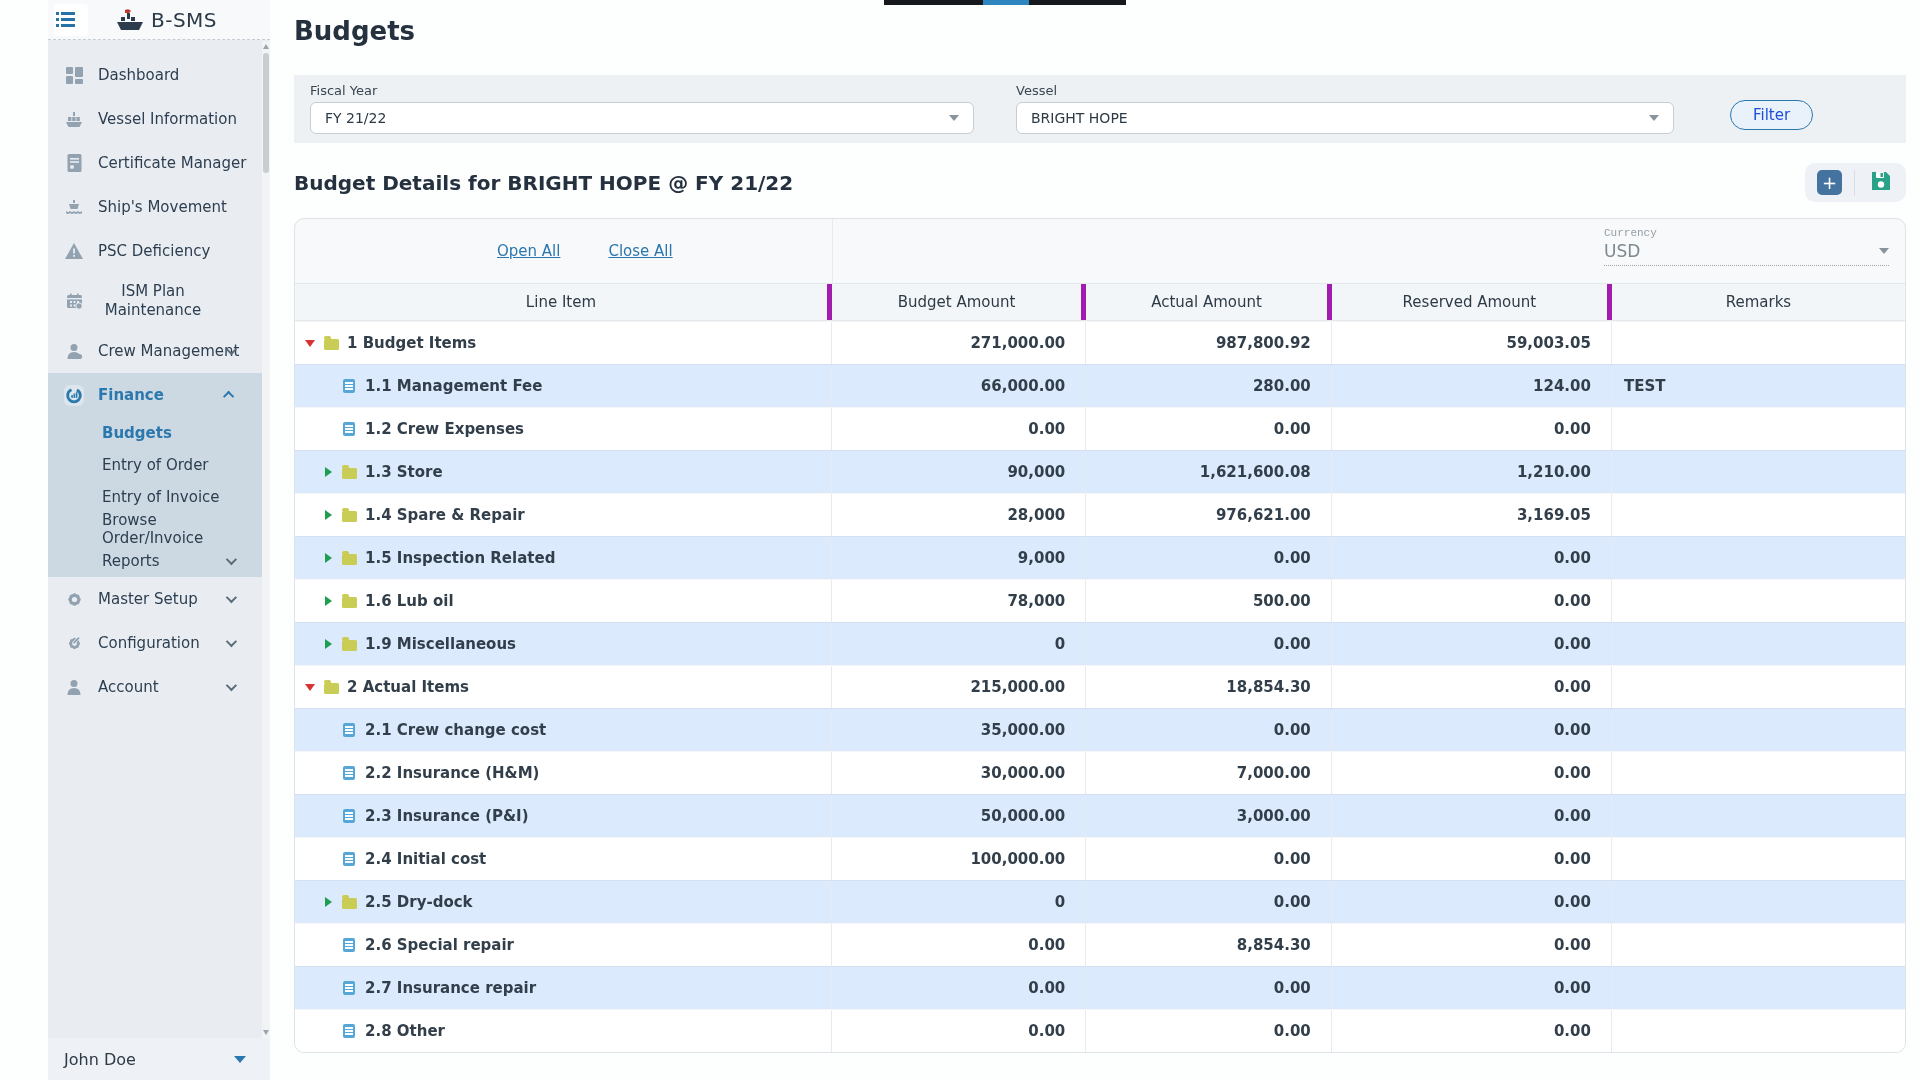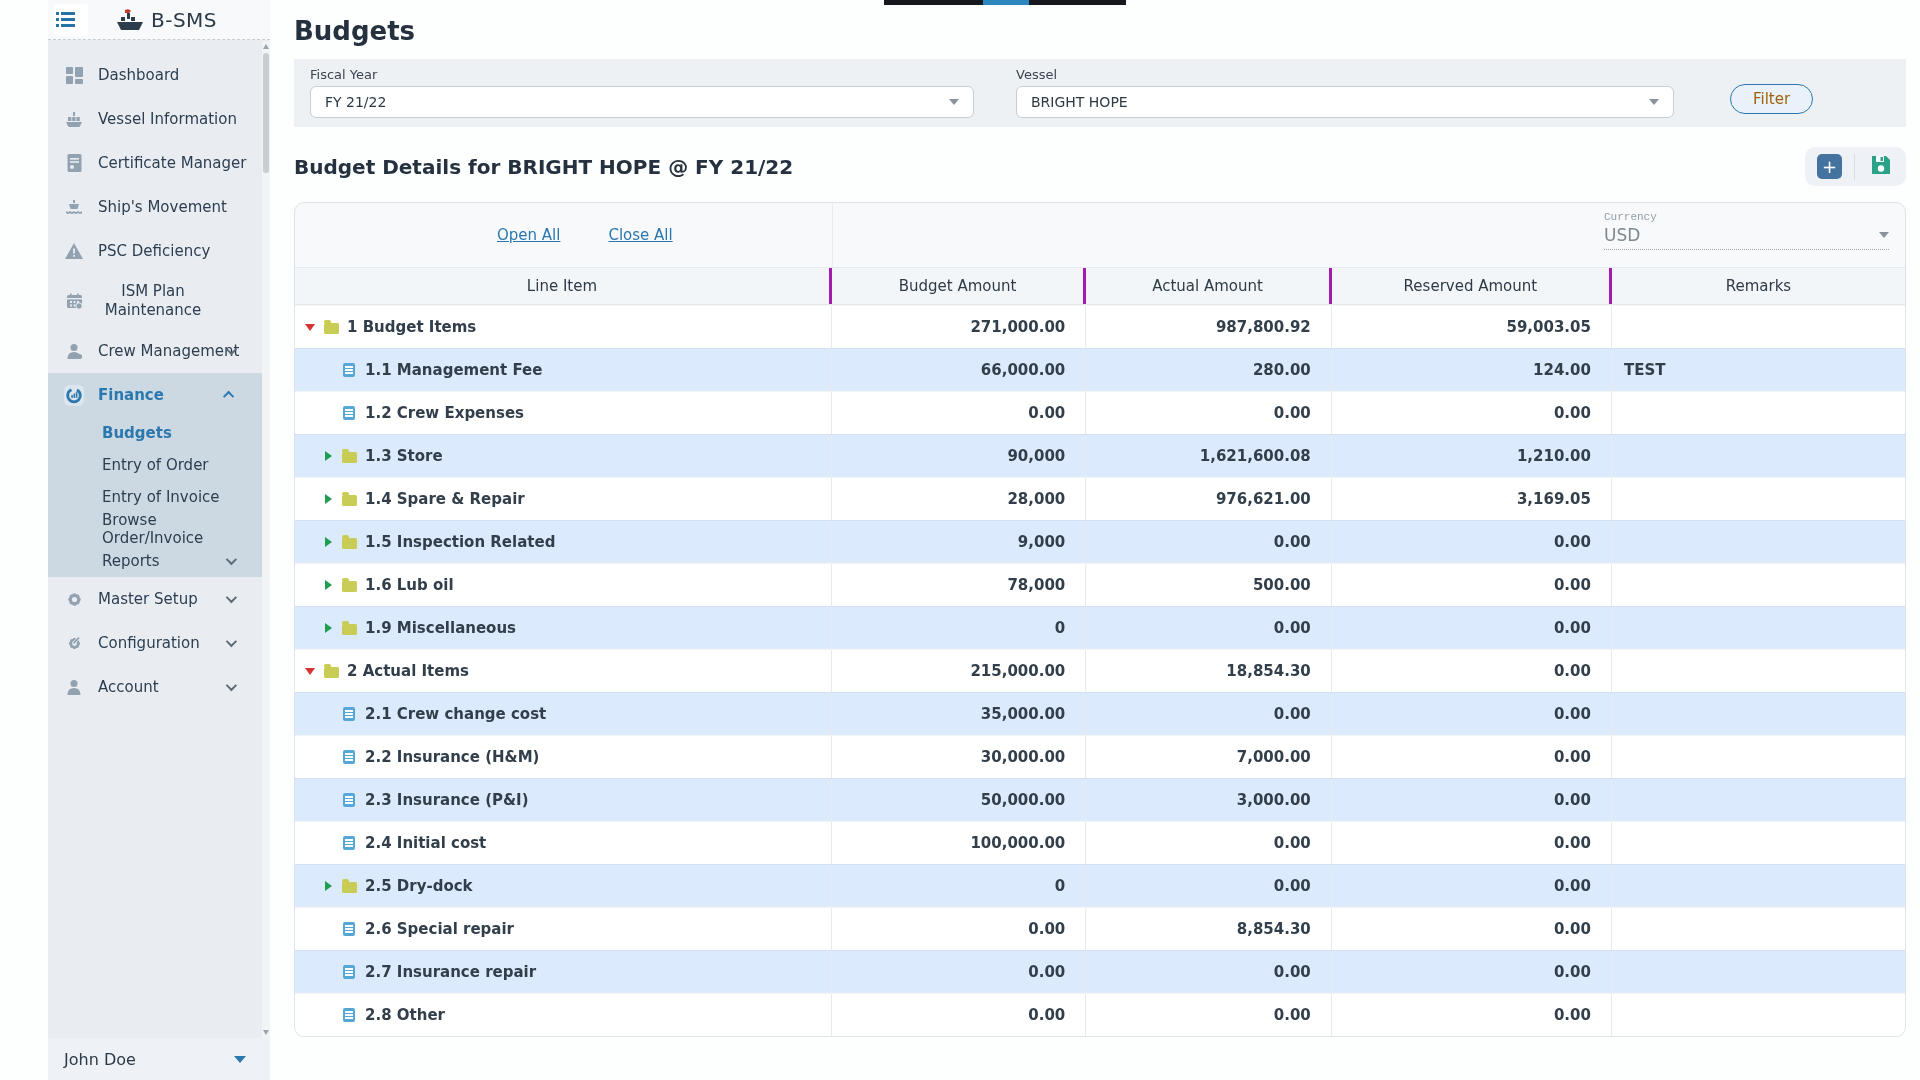--- a/index.html
+++ b/index.html
@@ -49,33 +49,33 @@
   .user .tri { width:0; height:0; border-left:6px solid transparent; border-right:6px solid transparent;
     border-top:7px solid #2b78ae; }
 
   
   main { position:relative; flex:1; padding:0 14px 0 24px; }
   .progress-strip { position:absolute; left:614px; top:0; width:242px; height:5px; background:#15191d; }
   .progress-strip .seg { position:absolute; left:99px; top:0; width:46px; height:5px; background:#2e86c1; }
 
   h1.page-title { margin-top:16px; font-size:26px; font-weight:bold; color:#25313e; }
 
-  .filters { margin-top:13px; background:#edf1f4; border-radius:0; height:68px;
+  .filters { margin-top:29px; background:#edf1f4; border-radius:0; height:68px;
     display:flex; align-items:flex-start; padding:8px 16px; }
   .field { display:flex; flex-direction:column; }
   .field .flabel { font-size:13px; color:#3a4651; margin-bottom:4px; }
   .selectbox { height:32px; background:#fff; border:1px solid #c7cdd3; border-radius:6px;
     display:flex; align-items:center; justify-content:space-between; padding:0 14px;
     font-size:14px; color:#2c3a45; cursor:pointer; }
   .tri-sm { width:0; height:0; border-left:5px solid transparent; border-right:5px solid transparent;
     border-top:6px solid #8a939b; }
   .f-fiscal { width:664px; }
   .f-vessel { width:658px; margin-left:42px;justify-content:center; }
   .filter-btn { margin-left:56px; margin-top:17px; height:30px; padding:0 22px; border-radius:16px;
-    border:1px solid #2b78ae; background:#e9f2fb; color:#a16207; font-size:15px;
+    border:1px solid #2b78ae; background:#e9f2fb; color:#1d4ed8; font-size:15px;
     font-family:inherit; cursor:pointer; }
 
   .section-head { margin-top:20px; display:flex; align-items:center; justify-content:space-between; }
   .section-head h2 { font-size:20px; font-weight:bold; color:#25313e; }
   .actions { background:#eef2f6; border-radius:10px; padding:6px 12px; display:flex;
     align-items:center; gap:12px; }
   .btn-add { width:25px; height:25px; background:#44739f; border:none; border-radius:5px;
     color:#fff; font-size:18px; line-height:22px; cursor:pointer; font-family:inherit; }
   .v-div { width:1px; height:26px; background:#d8dee3; }
   .btn-save { width:27px; height:27px; border:none; background:transparent; cursor:pointer; padding:0; }
@@ -89,21 +89,21 @@
   .t-link.close { margin-left:48px; }
   .currency { position:absolute; right:16px; top:8px; width:285px; border-bottom:1px dotted #9aa4ac;
     padding-bottom:4px; cursor:pointer; z-index:2; }
   .currency .c-label { font-size:11px; color:#949ea6;font-family:Liberation Mono, monospace; }
   .currency .c-row { display:flex; align-items:center; justify-content:space-between; margin-top:2px; }
   .currency .c-val { font-size:17px; color:#7d8890; }
 
   .t-head { display:grid; grid-template-columns:33.35% 15.8% 15.25% 17.4% 1fr; height:38px;
     background:#f3f6f9; border-top:1px solid #e3e8ec; border-bottom:1px solid #e3e8ec; }
   .t-head .hcell { display:flex; align-items:center; justify-content:center; font-size:15px;
-    color:#2e3b46; border-right:3px solid #a21caf; }
+    color:#2e3b46; border-right:5px solid #a21caf; }
   .t-head .hcell:last-child { border-right:none; }
 
   .t-row { display:grid; grid-template-columns:33.35% 15.8% 15.25% 17.4% 1fr; height:43px;
     background:#fff; border-top:1px solid rgba(0,0,0,.04); cursor:pointer;font-weight:bold; }
   .t-row.alt { background:#dbeafc; }
   .t-row .cell { display:flex; align-items:center; font-size:15px; color:#323f4a;
     border-right:1px solid #e7ebef; overflow:hidden; white-space:nowrap; }
   .t-row .cell:last-child { border-right:none; }
   .t-row .num { justify-content:flex-end; padding-right:20px; }
   .t-row .rem { padding-left:12px; }

